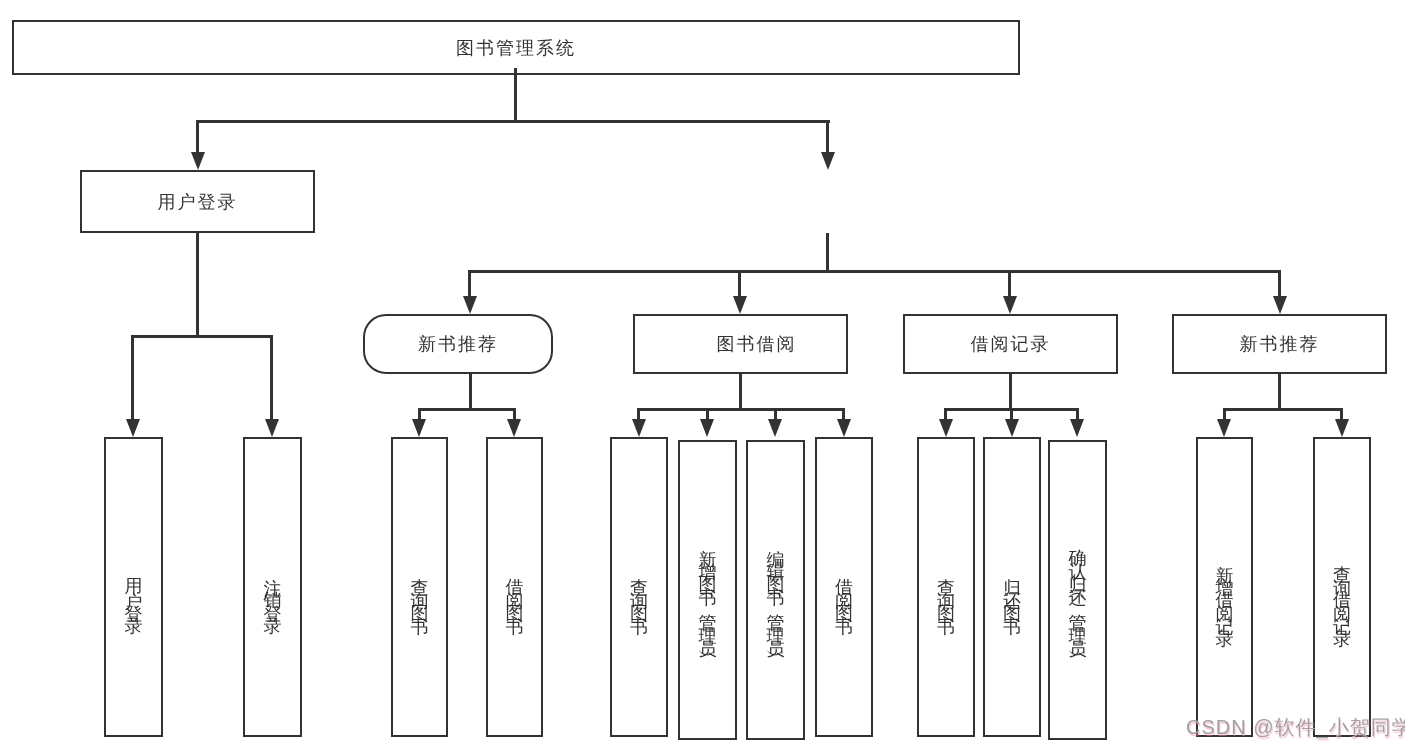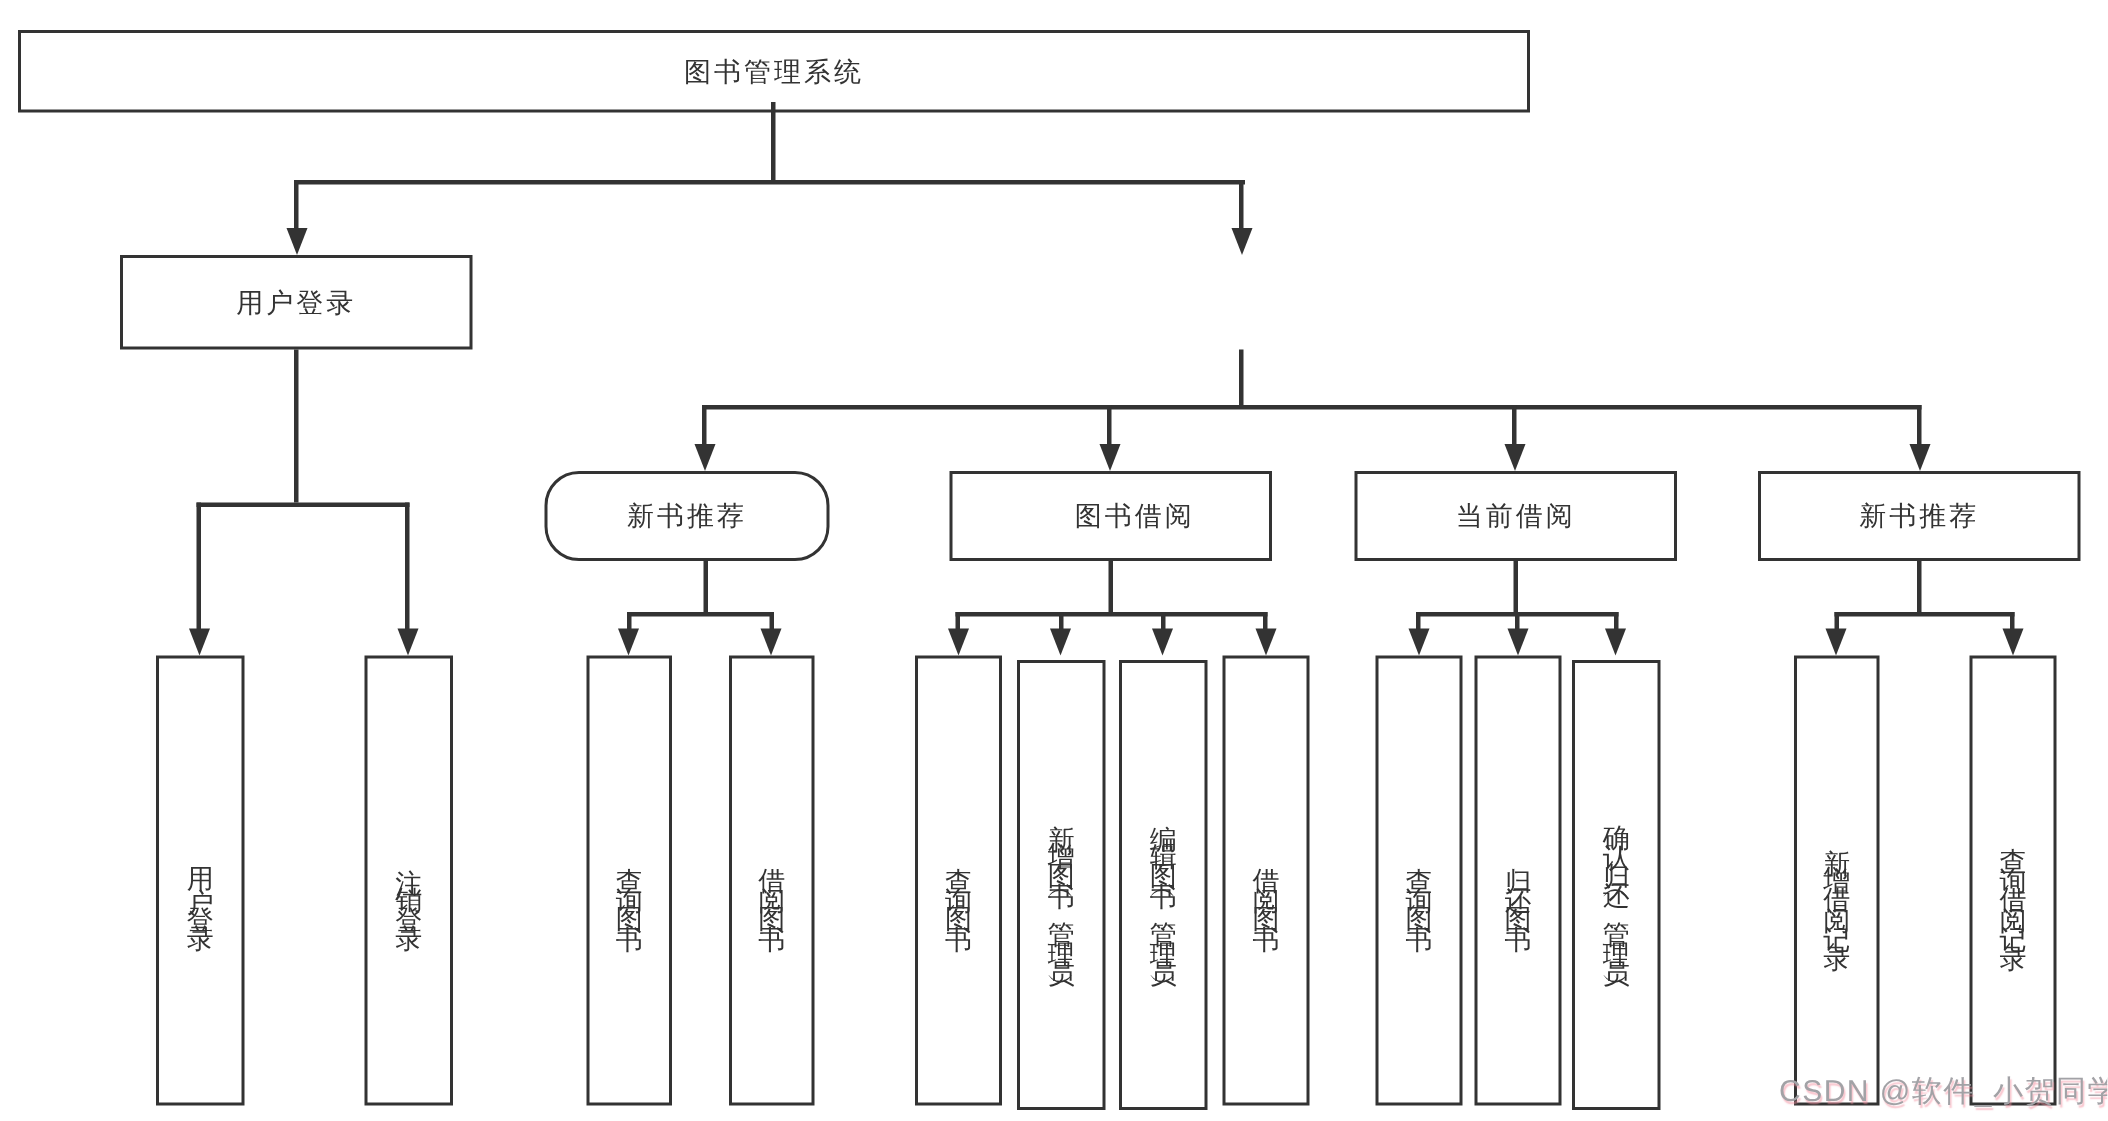--- a/index.html
+++ b/index.html
@@ -55,21 +55,21 @@
 
   <div class="box" style="left:12px;top:20px;width:1008px;height:55px;">图书管理系统</div>
 
   <div class="box" style="left:80px;top:170px;width:235px;height:63px;">用户登录</div>
 
 
   <div class="box" style="left:363px;top:314px;width:190px;height:60px;border-radius:23px;">新书推荐</div>
 
   <div class="box" style="left:633px;top:314px;width:215px;height:60px;padding-left:32px;">图书借阅</div>
 
-  <div class="box" style="left:903px;top:314px;width:215px;height:60px;">当前借阅</div>
+  <div class="box" style="left:903px;top:314px;width:215px;height:60px;">借阅记录</div>
 
   <div class="box" style="left:1172px;top:314px;width:215px;height:60px;">新书推荐</div>
 
   <div class="box leaf" style="left:104px;top:437px;width:59px;height:300px;">用户登录</div>
 
   <div class="box leaf" style="left:243px;top:437px;width:59px;height:300px;">注销登录</div>
 
   <div class="box leaf" style="left:391px;top:437px;width:57px;height:300px;">查询图书</div>
 
   <div class="box leaf" style="left:486px;top:437px;width:57px;height:300px;">借阅图书</div>

